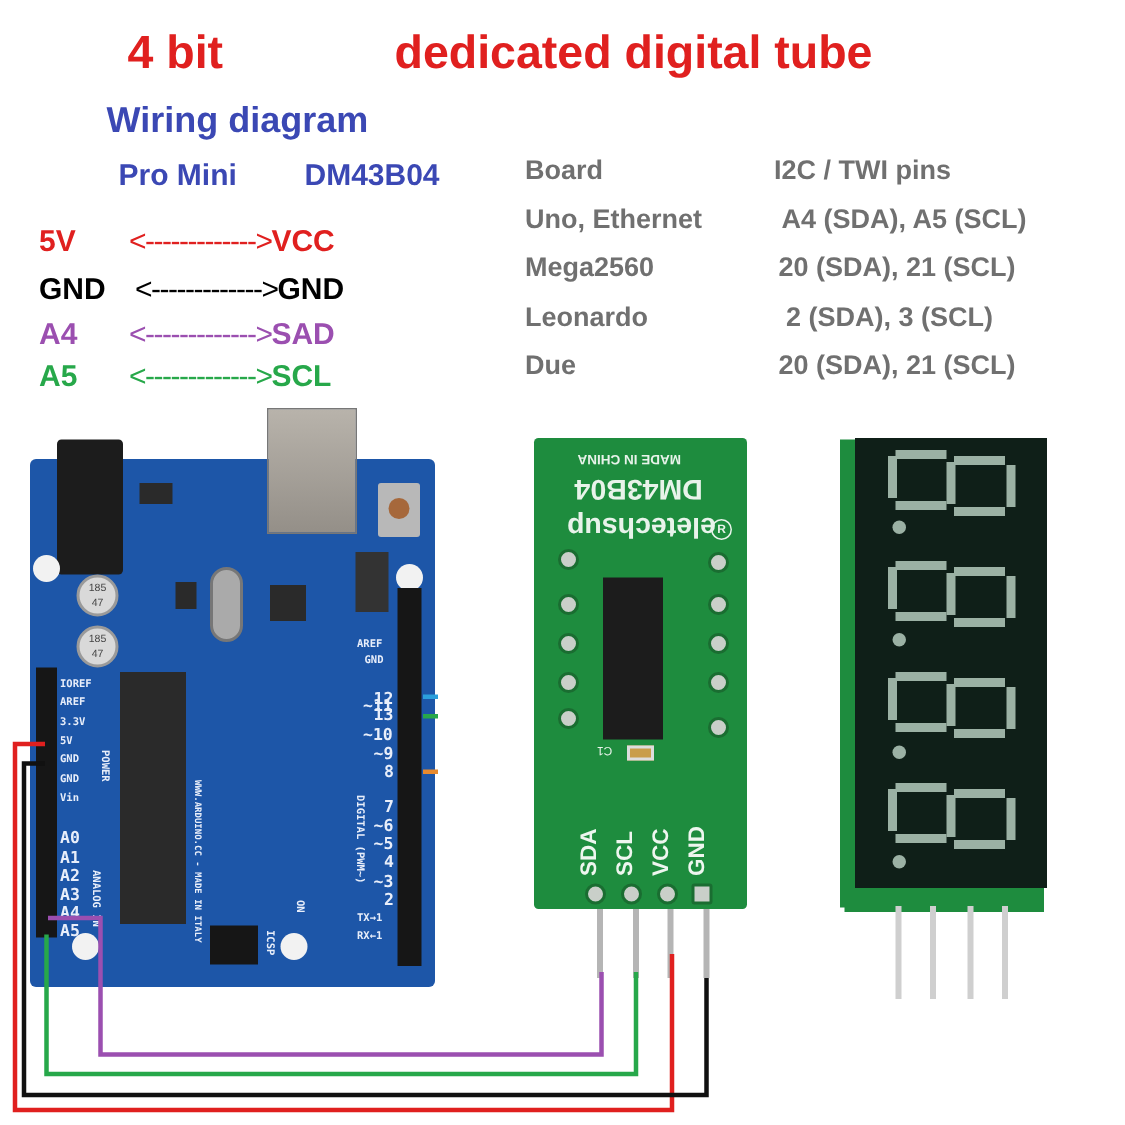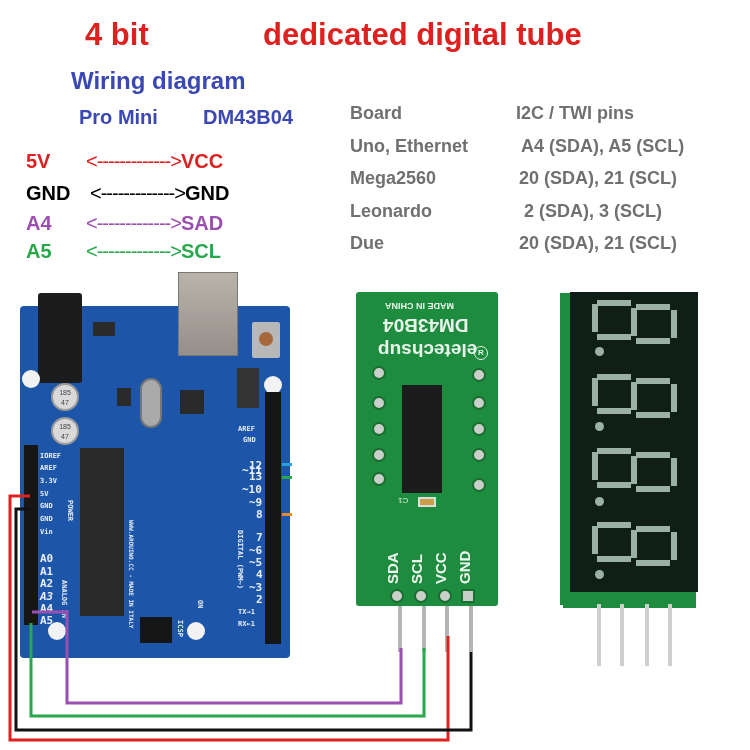--- a/index.html
+++ b/index.html
@@ -122,21 +122,21 @@
   <div class="uno-label uno-lbl-sm" style="left:40px; top:477px;">3.3V</div>
   <div class="uno-label uno-lbl-sm" style="left:40px; top:490px;">5V</div>
   <div class="uno-label uno-lbl-sm" style="left:40px; top:502px;">GND</div>
   <div class="uno-label uno-lbl-sm" style="left:40px; top:515px;">GND</div>
   <div class="uno-label uno-lbl-sm" style="left:40px; top:528px;">Vin</div>
   <div class="uno-label uno-lbl-sm" style="left:66px; top:500px; writing-mode:vertical-rl;">POWER</div>
 
   <div class="uno-label uno-lbl-md" style="left:40px; top:552px;">A0</div>
   <div class="uno-label uno-lbl-md" style="left:40px; top:565px;">A1</div>
   <div class="uno-label uno-lbl-md" style="left:40px; top:577px;">A2</div>
-  <div class="uno-label uno-lbl-md" style="left:40px; top:590px;font-style:italic;">A3</div>
+  <div class="uno-label uno-lbl-md" style="left:40px; top:590px;">A3</div>
   <div class="uno-label uno-lbl-md" style="left:40px; top:602px;">A4</div>
   <div class="uno-label uno-lbl-md" style="left:40px; top:614px;">A5</div>
   <div class="uno-label uno-lbl-sm" style="left:60px; top:580px; writing-mode:vertical-rl;">ANALOG IN</div>
 
   <div class="uno-label uno-lbl-sm" style="left:238px; top:425px;">AREF</div>
   <div class="uno-label uno-lbl-sm" style="left:243px; top:436px;">GND</div>
   <div class="uno-label uno-lbl-md" style="left:249px; top:470px;">13</div>
   <div class="uno-label uno-lbl-md" style="left:249px; top:459px;">12</div>
   <div class="uno-label uno-lbl-md" style="left:242px; top:464px;">~11</div>
   <div class="uno-label uno-lbl-md" style="left:242px; top:483px;">~10</div>

